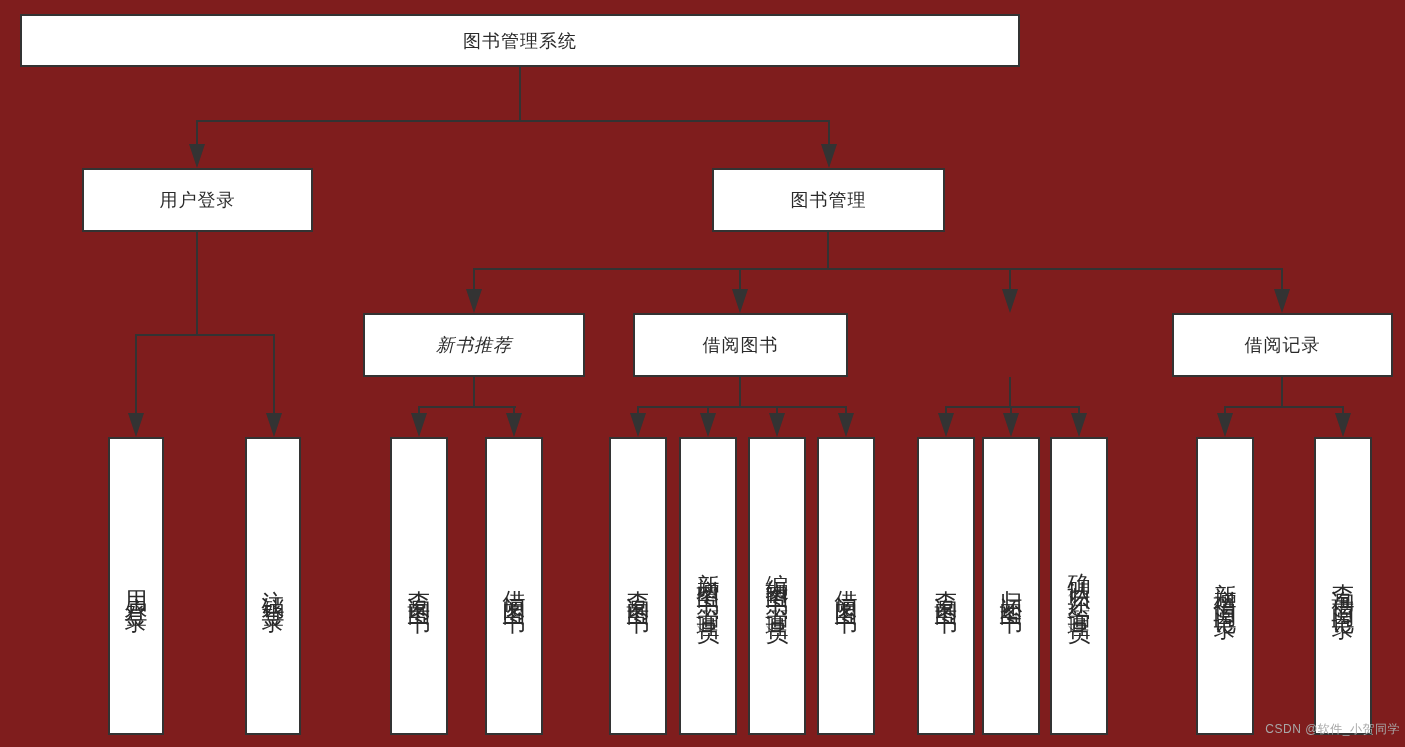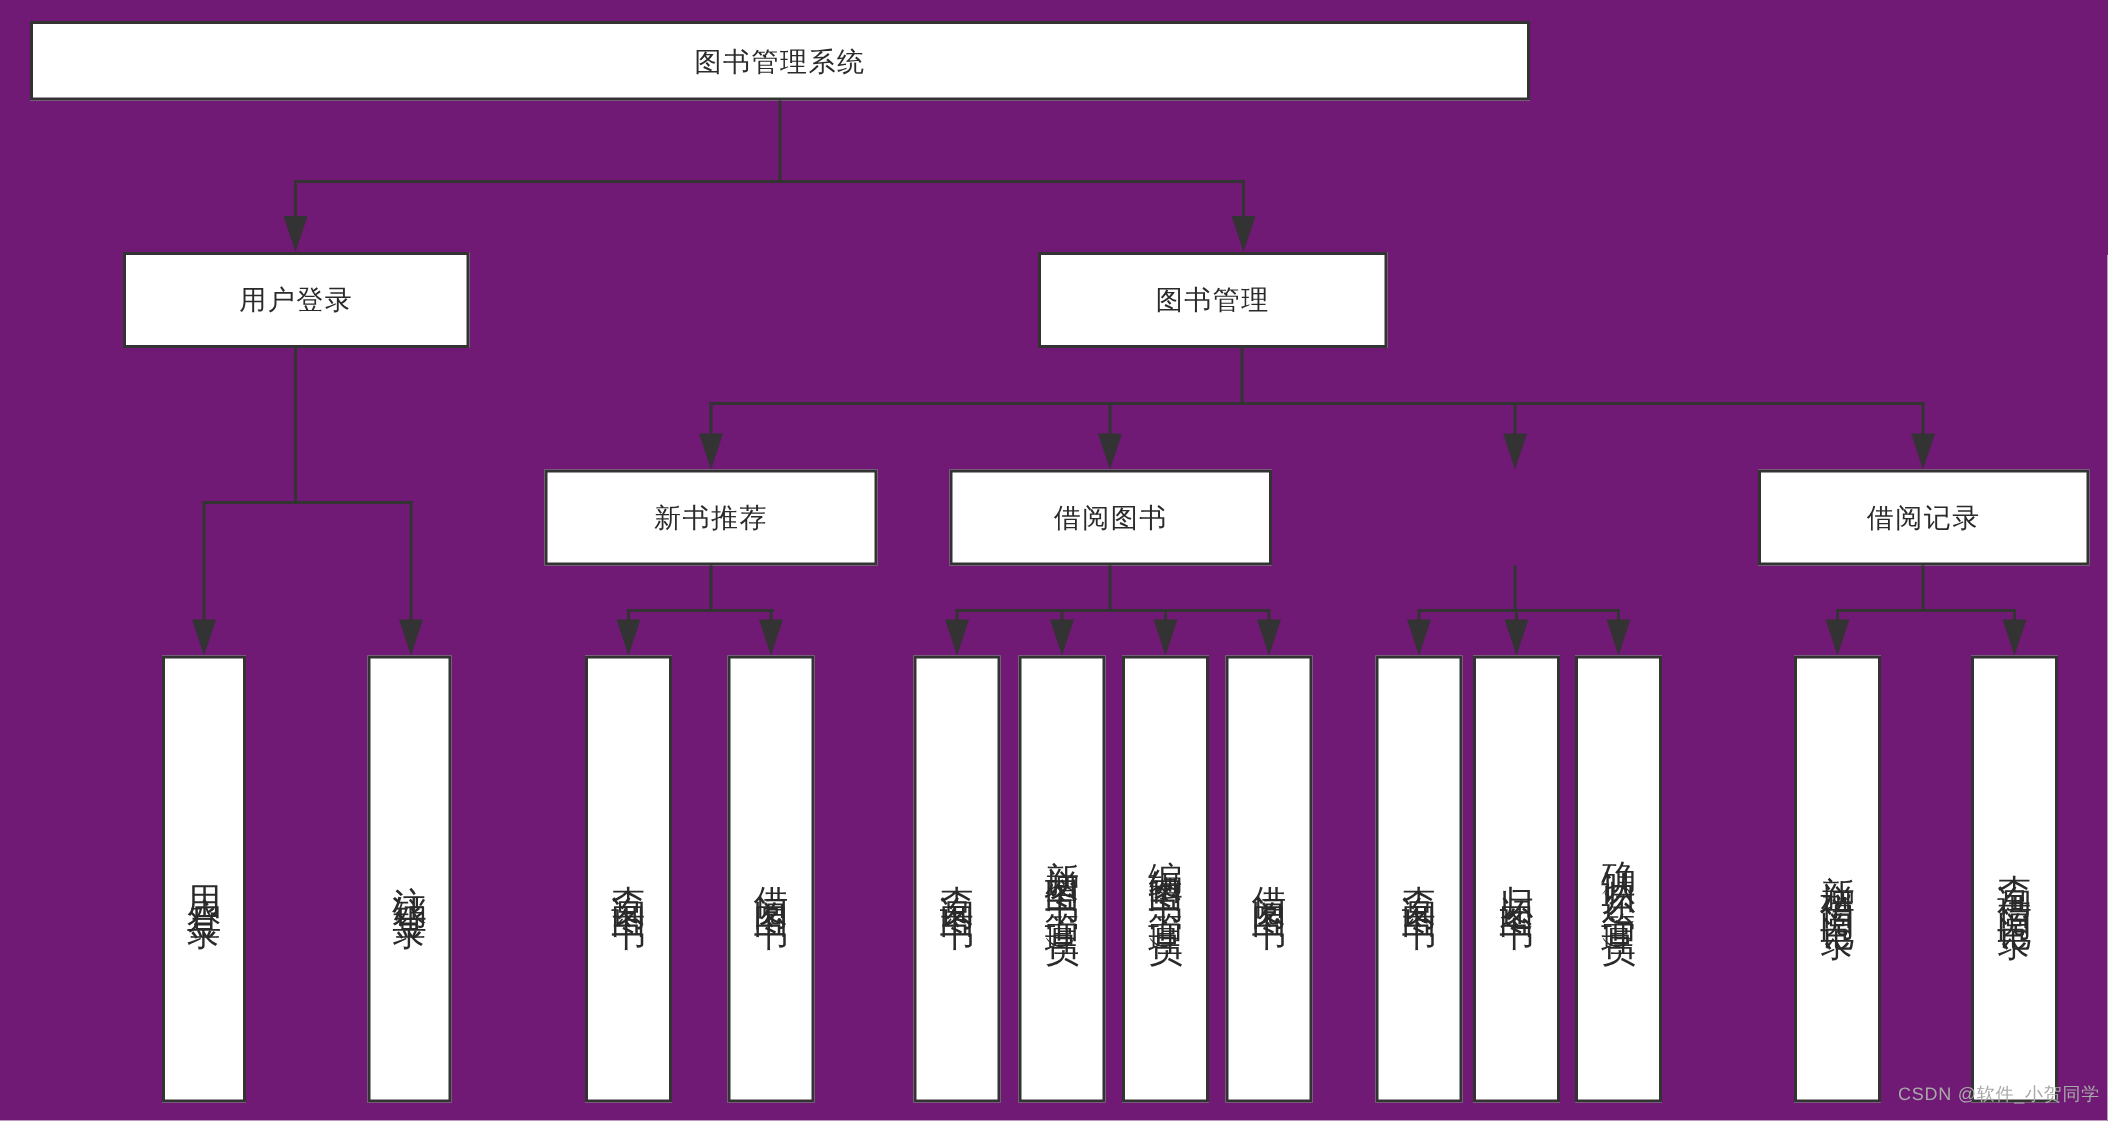--- a/index.html
+++ b/index.html
@@ -1,19 +1,19 @@
 <!DOCTYPE html>
 <html lang="zh"><head>
 <meta charset="utf-8">
 <style>
   html,body{margin:0;padding:0;background:#ffffff;}
   #stage{
     position:relative;
     width:1405px;height:747px;
-    background:#701a75;
+    background:#7f1d1d;
     font-family:"Liberation Sans","DejaVu Sans",sans-serif;
     overflow:hidden;
   }
   
   .node{
     position:absolute;
     border:2px solid #333333;
     background:#ffffff;
     display:flex;align-items:center;justify-content:center;
     color:#2a2a2a;
@@ -72,21 +72,21 @@
     <div class="hline" style="left:196px;top:120px;width:634px;"></div>
     <div class="vline" style="left:196px;top:120px;height:26px;"></div>
     <div class="arrow" style="left:189px;top:144px;"></div>
     <div class="vline" style="left:828px;top:120px;height:26px;"></div>
     <div class="arrow" style="left:821px;top:144px;"></div>
   </div>
 
   <div class="node" style="left:82px;top:168px;width:231px;height:64px;">
     <span>用户登录</span>
   </div>
-  <div class="node" style="left:692px;top:168px;width:233px;height:64px;">
+  <div class="node" style="left:712px;top:168px;width:233px;height:64px;">
     <span>图书管理</span>
   </div>
 
   <div>
     <div class="vline" style="left:196px;top:232px;height:102px;"></div>
     <div class="hline" style="left:135px;top:334px;width:140px;"></div>
     <div class="vline" style="left:135px;top:334px;height:81px;"></div>
     <div class="arrow" style="left:128px;top:413px;"></div>
     <div class="vline" style="left:273px;top:334px;height:81px;"></div>
     <div class="arrow" style="left:266px;top:413px;"></div>
@@ -98,21 +98,21 @@
     <div class="vline" style="left:473px;top:268px;height:23px;"></div>
     <div class="arrow" style="left:466px;top:289px;"></div>
     <div class="vline" style="left:739px;top:268px;height:23px;"></div>
     <div class="arrow" style="left:732px;top:289px;"></div>
     <div class="vline" style="left:1009px;top:268px;height:23px;"></div>
     <div class="arrow" style="left:1002px;top:289px;"></div>
     <div class="vline" style="left:1281px;top:268px;height:23px;"></div>
     <div class="arrow" style="left:1274px;top:289px;"></div>
   </div>
 
-  <div class="node" style="left:363px;top:313px;width:222px;height:64px;">
+  <div class="node" style="left:363px;top:313px;width:222px;height:64px;font-style:italic;">
     <span>新书推荐</span>
   </div>
   <div class="node" style="left:633px;top:313px;width:215px;height:64px;">
     <span>借阅图书</span>
   </div>
   <div class="node" style="left:1172px;top:313px;width:221px;height:64px;">
     <span>借阅记录</span>
   </div>
 
   <div>

